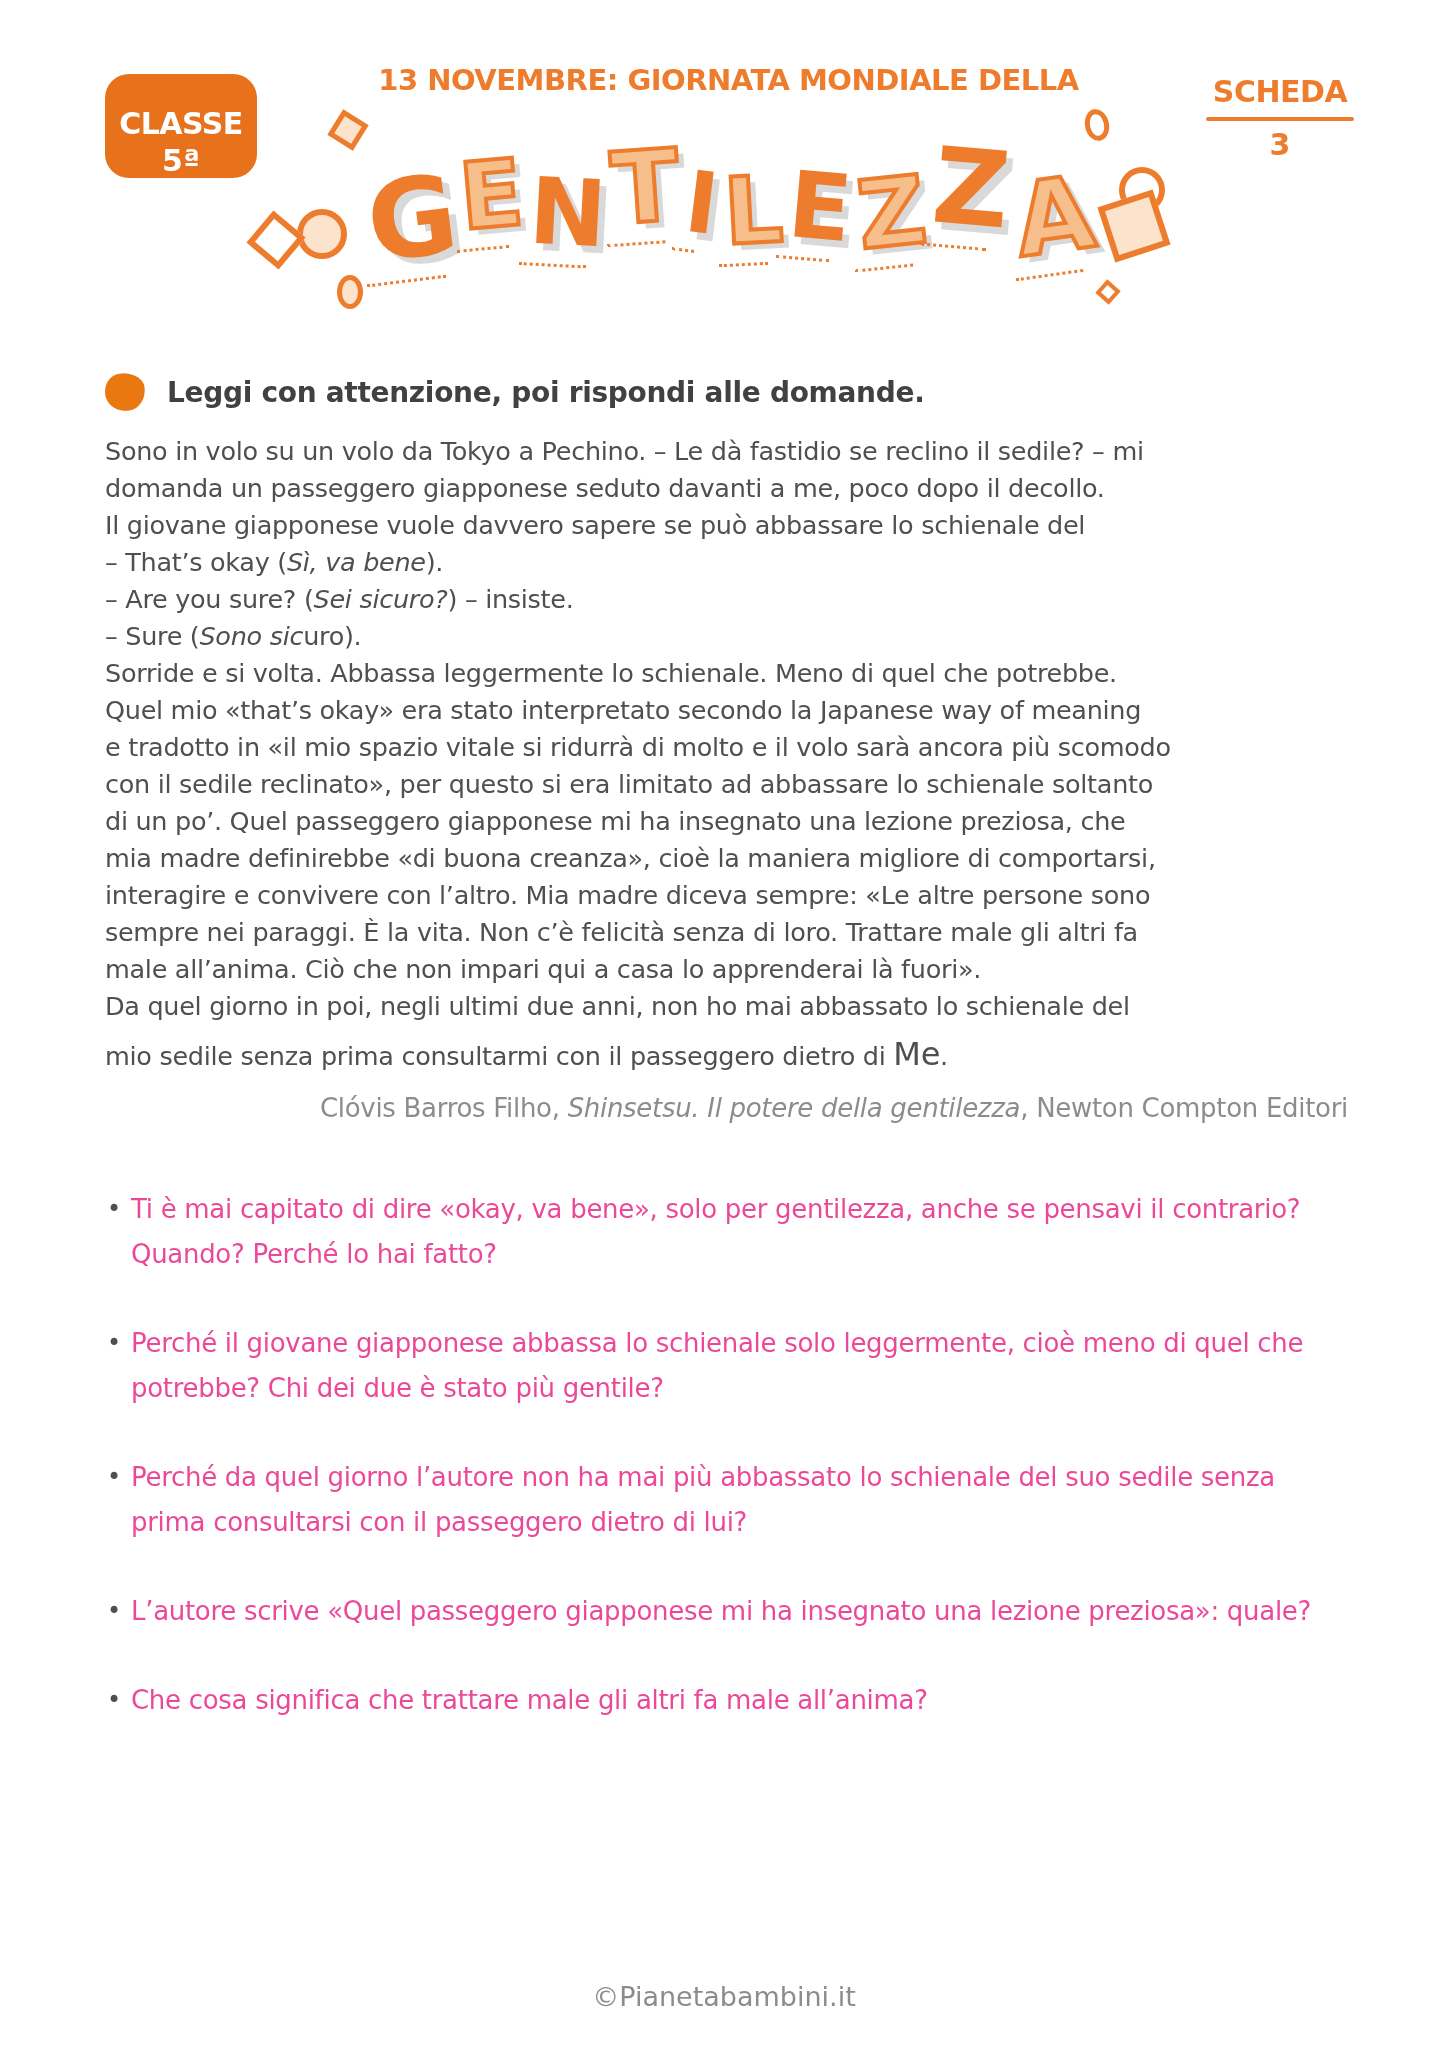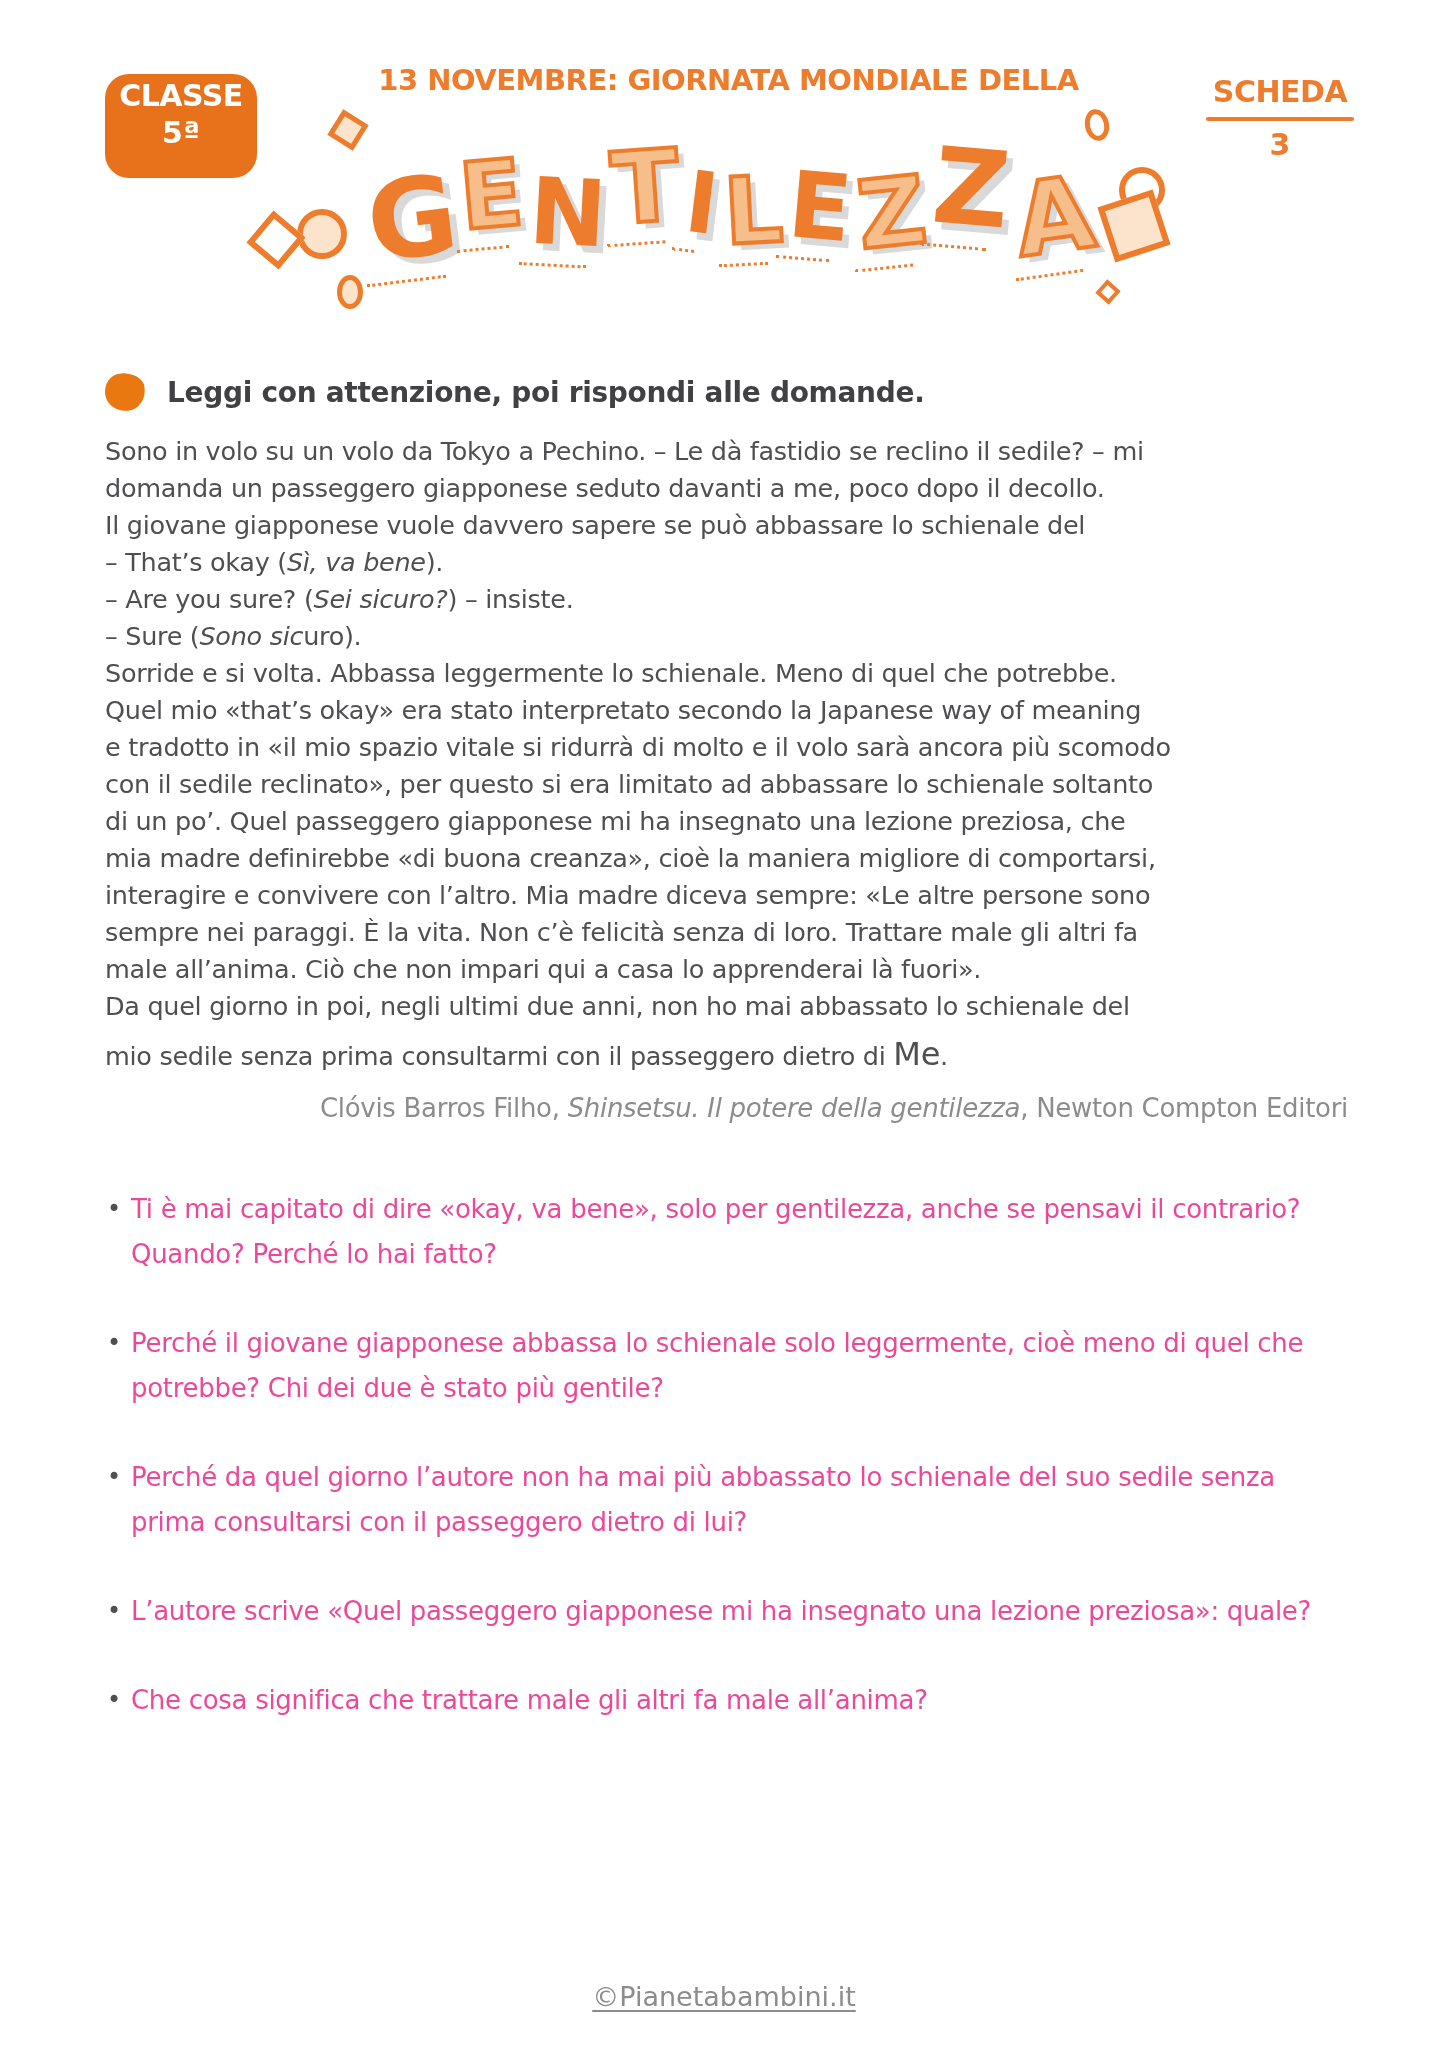--- a/index.html
+++ b/index.html
@@ -16,21 +16,21 @@
   
   .header { display:flex; align-items:flex-start; padding:62px 88px 0 105px; }
   .class-badge {
     margin-top:12px;
     width:152px; min-height:104px;
     background:#e8721c;
     border-radius:24px;
     color:#ffffff;
     font-weight:bold;
     text-align:center;
-    padding-top:4px;
+    padding-top:32px;
     flex:0 0 auto;
   }
   .class-badge .l1 { font-size:30px; letter-spacing:-0.5px; }
   .class-badge .l2 { font-size:30px; margin-top:2px; }
   .header-center { flex:1 1 auto; text-align:center; }
   .main-title {
     margin-top:1px;
     color:#ed7d2d;
     font-weight:bold;
     font-size:29px;
@@ -140,21 +140,20 @@
   }
   
   .footer {
     position:absolute;
     left:0; right:0; bottom:36px;
     text-align:center;
   }
   .footer-link {
     color:#8c8c8c;
     font-size:27px;
-    text-decoration:underline;
     text-underline-offset:4px;
     cursor:pointer;
   }
 </style>
 </head>
 <body>
 
 <div class="page">
 
   <div class="header">

